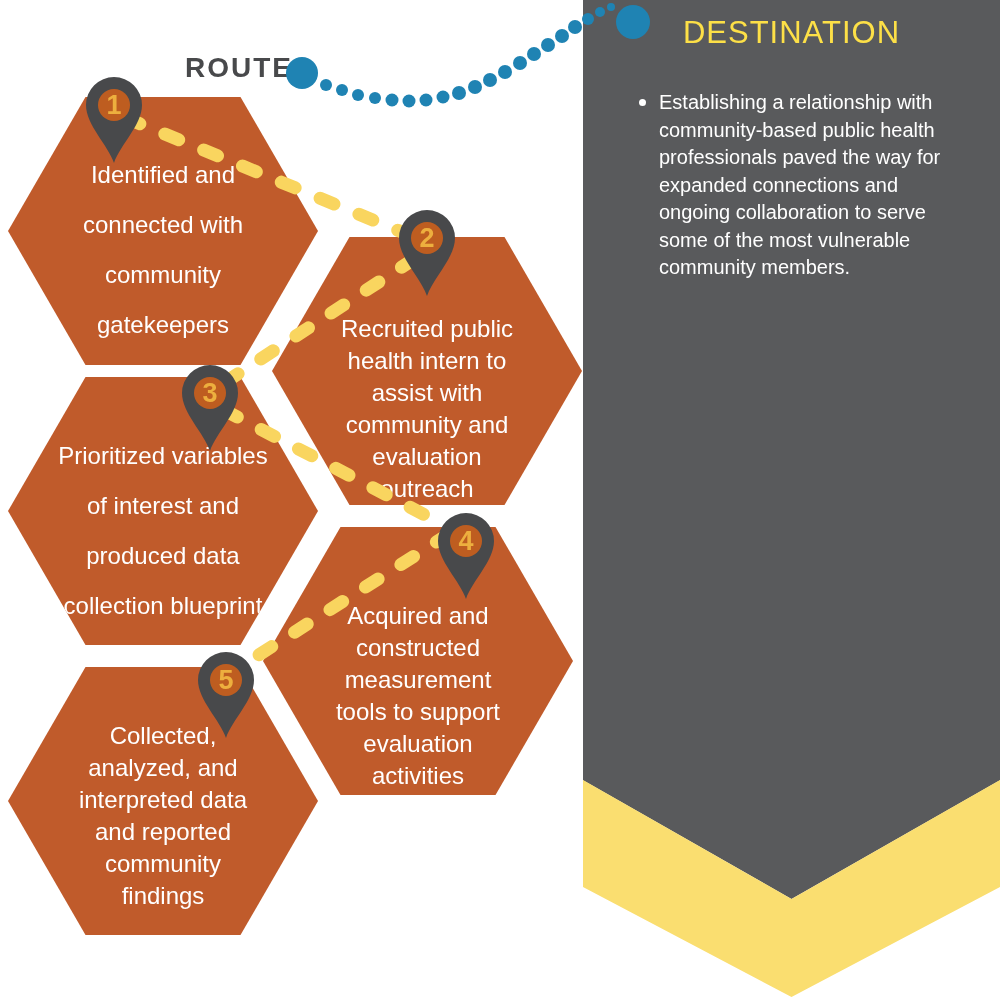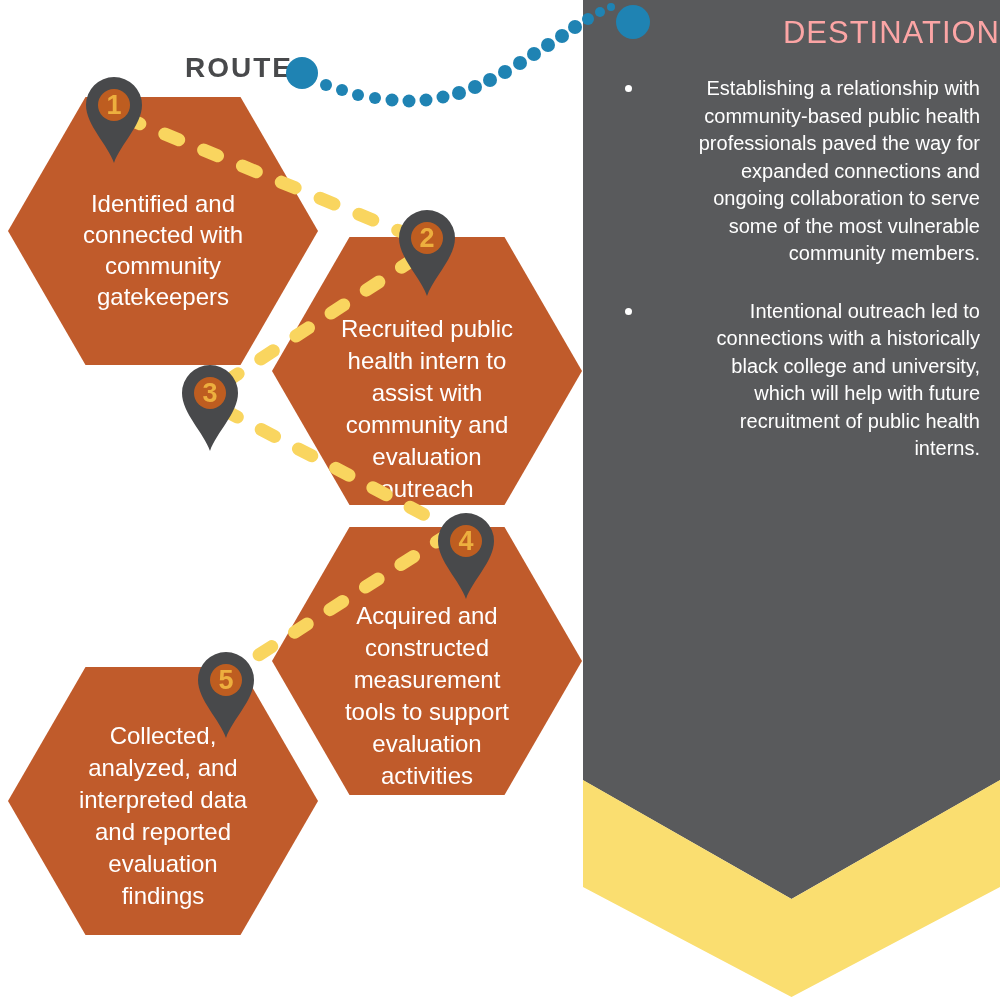--- a/index.html
+++ b/index.html
@@ -7,54 +7,54 @@
     position:relative;width:1000px;height:1000px;overflow:hidden;
     background:#ffffff;font-family:"Liberation Sans",sans-serif;
   }
   
   .panel{
     position:absolute;left:583px;top:0;width:417px;height:899px;
     background:#595A5C;
     clip-path:polygon(0 0,100% 0,100% 86.8%,50% 100%,0 86.8%);
   }
   .panel-title{
-    text-align:right;padding-top:15px;font-size:31px;letter-spacing:1px;
-    color:#fca5a5;font-weight:400;
+    text-align:center;padding-top:15px;font-size:31px;letter-spacing:1px;
+    color:#fde047;font-weight:400;
   }
   .chevron{
     position:absolute;left:583px;top:780px;width:417px;height:217px;
     background:#FADE70;
     clip-path:polygon(0 0,50% 54.8%,100% 0,100% 49.3%,50% 100%,0 49.3%);
   }
   .bullets{
-    position:absolute;left:624px;top:75px;width:356px;margin:0;padding:0;
-    list-style:none;color:#ffffff;font-size:20px;line-height:27.5px;text-align:right;
+    position:absolute;left:624px;top:75px;width:356px;margin:14px;padding:0;
+    list-style:none;color:#ffffff;font-size:20px;line-height:27.5px;
   }
   .bullets li{
     position:relative;padding-left:21px;margin:0 0 30px 0;white-space:pre-line;
   }
   .bullets li::before{
     content:"";position:absolute;left:1px;top:10px;width:7px;height:7px;
     border-radius:50%;background:#ffffff;
   }
   
   .hex{
     position:absolute;width:310px;height:268px;background:#C05B2B;
     clip-path:polygon(0 50%,25% 0,75% 0,100% 50%,75% 100%,25% 100%);
     display:flex;align-items:center;justify-content:center;
   }
   .hex-text{
     color:#ffffff;text-align:center;white-space:pre-line;font-size:24px;
   }
-  .lines4 .hex-text{line-height:31px;}
+  .lines4 .hex-text{line-height:50px;}
   .lines6 .hex-text{line-height:32px;}
   #hex1{left:8px;top:97px;}  #hex1 .hex-text{padding-top:38px;}
   #hex2{left:272px;top:237px;align-items:flex-end;} #hex2 .hex-text{padding-top:46px;}
   #hex3{left:8px;top:377px;}  #hex3 .hex-text{padding-top:40px;}
-  #hex4{left:272px;top:527px;} #hex4 .hex-text{padding-top:70px;}
+  #hex4{left:263px;top:527px;} #hex4 .hex-text{padding-top:70px;}
   #hex5{left:8px;top:667px;}  #hex5 .hex-text{padding-top:30px;}
   
   .route-label{
     position:absolute;left:150px;top:52px;font-size:28px;font-weight:bold;
     letter-spacing:2px;color:#48494B;margin-left:35px;
   }
   
   .overlay{position:absolute;left:0;top:0;pointer-events:none;}
   .pin{position:absolute;pointer-events:none;}
   .pin text{font-family:"Liberation Sans",sans-serif;}
@@ -70,56 +70,56 @@
   <div class="chevron"></div>
 
   <ul class="bullets">
     <li>Establishing a relationship with
 community-based public health
 professionals paved the way for
 expanded connections and
 ongoing collaboration to serve
 some of the most vulnerable
 community members.</li>
-    <li>Intentional outreach led to
-connections with a historically
-black college and university,
-which will help with future
-recruitment of public health
-interns.</li>
   </ul>
 
   <div class="hex lines4" id="hex1">
     <div class="hex-text">Identified and
 connected with
 community
 gatekeepers</div>
   </div>
   <div class="hex lines6" id="hex2">
     <div class="hex-text">Recruited public
 health intern to
 assist with
 community and
 evaluation
 outreach</div>
   </div>
+  <div class="hex lines4" id="hex3">
+    <div class="hex-text">Prioritized variables
+of interest and
+produced data
+collection blueprint</div>
+  </div>
   <div class="hex lines6" id="hex4">
     <div class="hex-text">Acquired and
 constructed
 measurement
 tools to support
 evaluation
 activities</div>
   </div>
   <div class="hex lines6" id="hex5">
     <div class="hex-text">Collected,
 analyzed, and
 interpreted data
 and reported
-evaluation
+community
 findings</div>
   </div>
 
   <div class="route-label">ROUTE</div>
 
   <svg class="overlay" width="1000" height="1000" viewBox="0 0 1000 1000">
     <g stroke="#F9D55F" stroke-width="13" stroke-linecap="round" stroke-dasharray="15 27" fill="none">
       <line x1="126" y1="118" x2="402" y2="232"></line>
       <line x1="414" y1="259" x2="227" y2="381"></line>
       <line x1="224" y1="410" x2="446" y2="526"></line>

